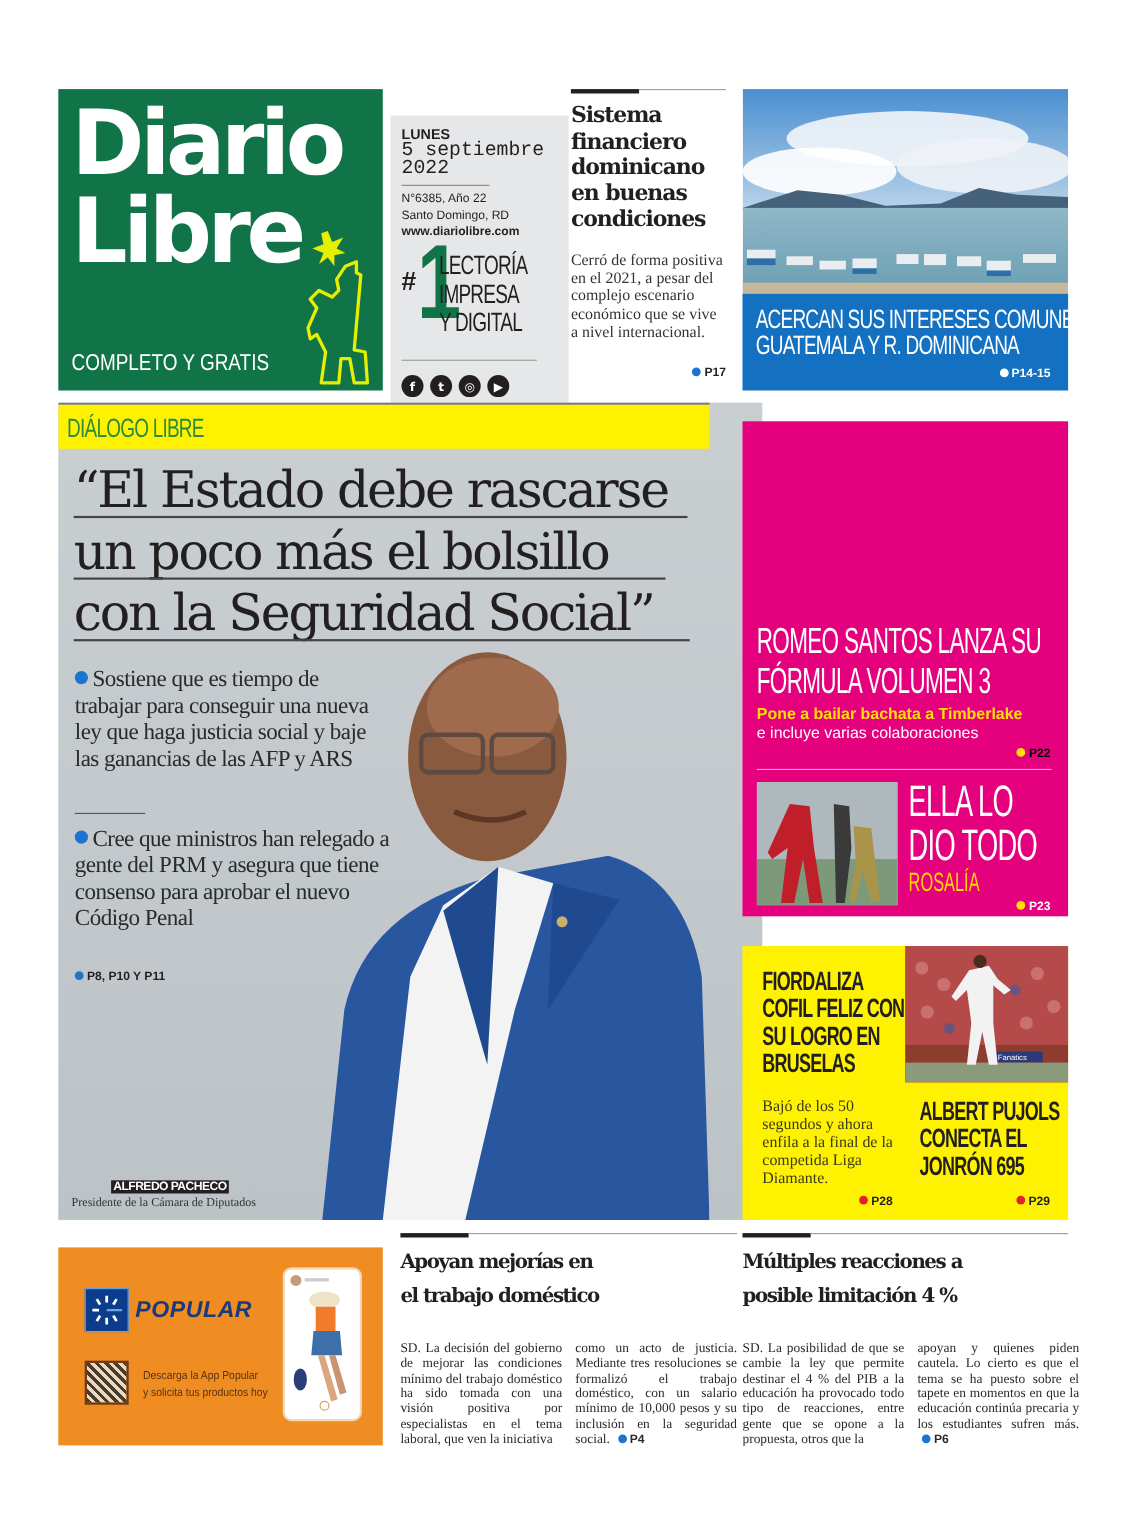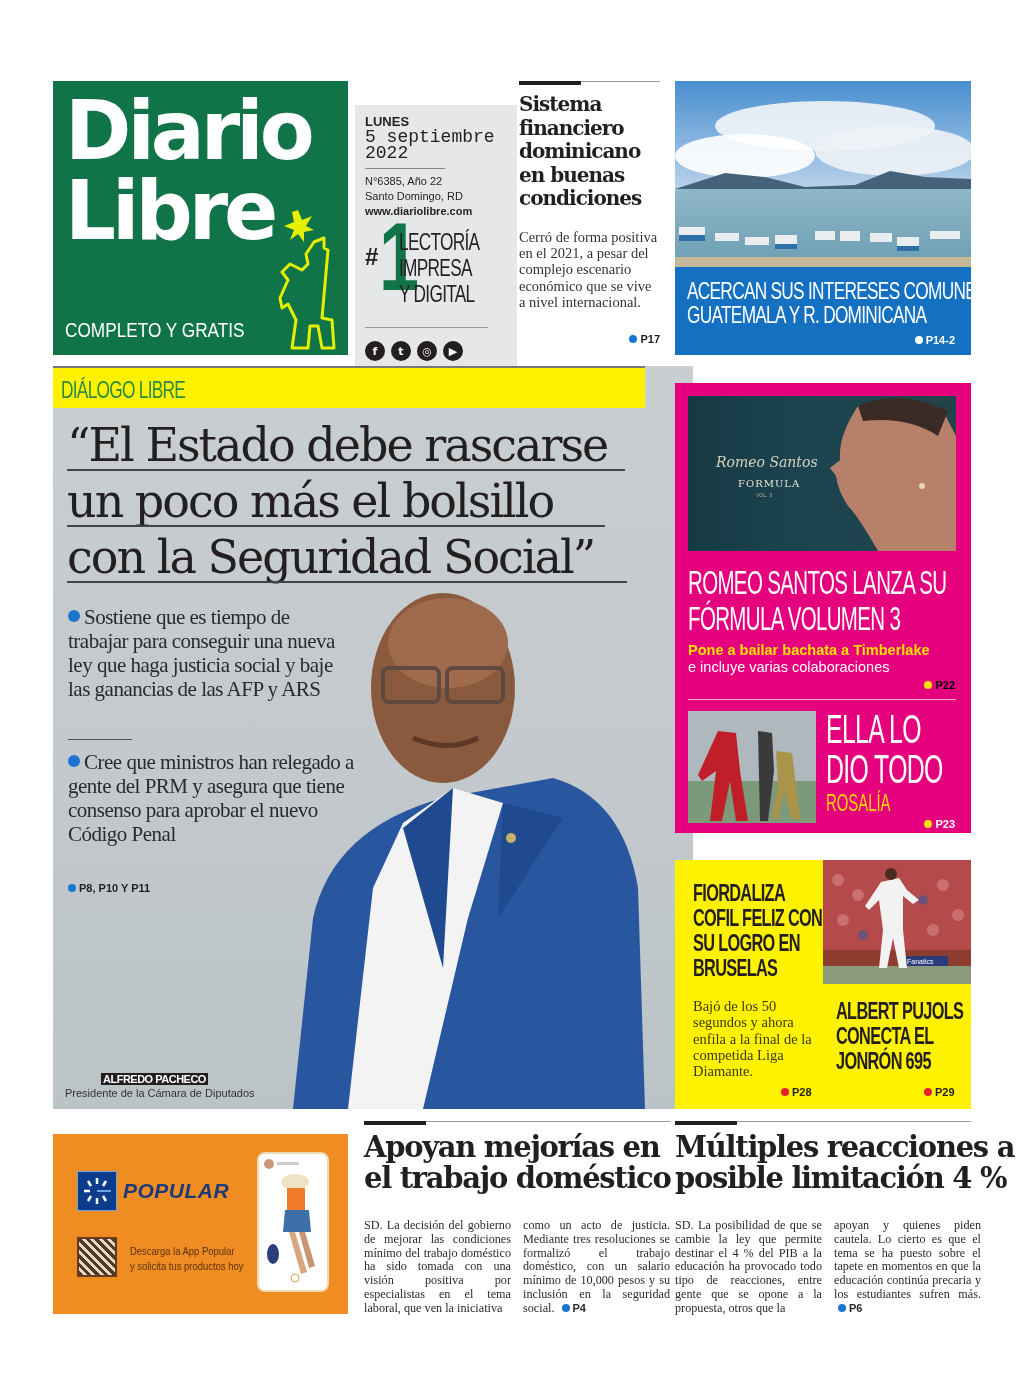--- a/index.html
+++ b/index.html
@@ -60,21 +60,21 @@
   .feature .u1 { top: 103px; width: 558px; }
   .feature .u2 { top: 159px; width: 538px; }
   .feature .u3 { top: 215px; width: 560px; }
   .feature .bullets { position: absolute; left: 15px; top: 239px; width: 280px; font-family: Liberation Serif, serif; font-size: 21px; line-height: 24px; letter-spacing: -0.5px; color: #2a2a2a; }
   .feature .bullets .b2 { position: absolute; top: 145px; left: 0; width: 290px; }
   .feature .bullets .sep { position: absolute; top: 134px; left: 0; width: 64px; height: 1px; background: #555; }
   .feature .bullets .dot { width: 12px; height: 12px; background: #1b75d0; vertical-align: 2px; margin-right: 4px; }
   .feature .fref { position: absolute; left: 15px; top: 512px; }
   .feature .person { position: absolute; left: 200px; top: 222px; width: 392px; height: 521px; }
   .feature .caption-name { position: absolute; left: 48px; top: 707px; background: #231f20; color: #fff; font-family: "Liberation Sans", sans-serif; font-weight: bold; font-size: 11px; padding: 0 2px; letter-spacing: -0.5px; }
-  .feature .caption-role { position: absolute; left: 12px; top: 721px; font-family: Liberation Sans, sans-serif; font-size: 11px; color: #333; }
+  .feature .caption-role { position: absolute; left: 12px; top: 721px; font-family: Liberation Serif, serif; font-size: 11px; color: #333; }
 
   
   .pink { left: 675px; top: 383px; width: 296px; height: 450px; background: #e5007e; }
   .pink .album { position: absolute; left: 13px; top: 13px; width: 268px; height: 155px; background: linear-gradient(90deg, #163a44 0%, #1c4450 45%, #23434b 100%); overflow: hidden; }
   .pink .romeo-title { position: absolute; left: 13px; top: 182px; color: #fff; font-family: "Liberation Sans", sans-serif; font-size: 33px; line-height: 36px; letter-spacing: -1px; transform: scaleX(0.62); transform-origin: left; white-space: nowrap; font-weight: normal; }
   .pink .sub1 { position: absolute; left: 13px; top: 259px; color: #ffe000; font-family: "Liberation Sans", sans-serif; font-weight: bold; font-size: 14.5px; white-space: nowrap; }
   .pink .sub2 { position: absolute; left: 13px; top: 276px; color: #fff; font-family: "Liberation Sans", sans-serif; font-size: 14.5px; white-space: nowrap; }
   .pink .ref1 { position: absolute; right: 16px; top: 292px; color: #000000; }
   .pink .divider { position: absolute; left: 13px; top: 316px; width: 268px; height: 1px; background: #f7a7cf; }
   .pink .rosalia-img { position: absolute; left: 13px; top: 328px; width: 128px; height: 112px; background: #b8c0c5; overflow: hidden; }
@@ -96,21 +96,21 @@
   .ad .logo-box { position: absolute; left: 24px; top: 37px; width: 40px; height: 40px; background: #0b3d8c; border: 1px solid #6da5e0; }
   .ad .brand { position: absolute; left: 70px; top: 45px; font-family: "Liberation Sans", sans-serif; font-weight: bold; font-style: italic; font-size: 21px; color: #1b3a7a; letter-spacing: 0.5px; }
   .ad .qr { position: absolute; left: 24px; top: 103px; width: 40px; height: 40px; border: 2px solid #6b3a1a; background: repeating-linear-gradient(45deg, #4b3b2a 0 3px, #e9d8c2 3px 6px); }
   .ad .cta { position: absolute; left: 77px; top: 110px; font-family: "Liberation Sans", sans-serif; font-size: 10.5px; line-height: 15px; color: #5b3210; transform: scaleX(0.9); transform-origin: left; white-space: nowrap; }
   .ad .phone { position: absolute; left: 204px; top: 18px; width: 72px; height: 140px; border-radius: 8px; background: #fff; border: 2px solid #f0d9b5; overflow: hidden; }
 
   
   .story { top: 1121px; width: 306px; }
   .story .bar { position: absolute; top: 0; left: 0; width: 62px; height: 4px; background: #231f20; }
   .story .thin { position: absolute; top: 0; left: 62px; height: 1px; background: #9a9a9a; }
-  .story h3 { position: absolute; top: 11px; left: 0; font-family: "DejaVu Serif", serif; font-weight: bold; font-size: 29px; line-height: 31px; letter-spacing: -1.3px; white-space: nowrap; color: #231f20; }
+  .story h3 { position: absolute; top: 11px; left: 0; font-family: "DejaVu Serif", serif; font-weight: bold; font-size: 18px; line-height: 31px; letter-spacing: -1.3px; white-space: nowrap; color: #231f20; }
   .story .cols { position: absolute; top: 98px; left: 0; width: 306px; display: flex; gap: 12px; }
   .story .col { width: 147px; font-family: "Liberation Serif", serif; font-size: 12.2px; line-height: 13.8px; color: #2a2a2a; text-align: justify; }
   .story-1 { left: 364px; }
   .story-2 { left: 675px; }
 </style>
 </head>
 <body>
 
 <div class="abs masthead">
   <div class="logo-line logo-1">Diario</div>
@@ -193,21 +193,21 @@
     </g>
     <rect y="176" width="296" height="10" fill="#c8b89a"></rect>
   </svg>
 </div>
 <div class="abs guate-box">
   <div class="title">
     <div>ACERCAN SUS INTERESES COMUNES</div>
     <div>GUATEMALA Y R. DOMINICANA</div>
   </div>
   <div class="ref">
-    <span class="dot" style="background:#fff"></span><span class="pageref">P14-2</span>
+    <span class="dot" style="background:#fff"></span><span class="pageref">P14-15</span>
   </div>
 </div>
 
 <div class="abs feature">
   <div class="topline"></div>
   <div class="kicker-bar">
     <div class="kicker">DIÁLOGO LIBRE</div>
   </div>
 
   <svg class="person" viewBox="0 0 392 521">
@@ -236,30 +236,20 @@
     <div class="b2"><span class="dot"></span><span>Cree que ministros han relegado a gente del PRM y asegura que tiene consenso para aprobar el nuevo Código Penal</span></div>
   </div>
   <div class="fref">
     <span class="dot" style="background:#1b75d0"></span><span class="pageref">P8, P10 Y P11</span>
   </div>
   <div class="caption-name">ALFREDO PACHECO</div>
   <div class="caption-role">Presidente de la Cámara de Diputados</div>
 </div>
 
 <div class="abs pink">
-  <div class="album">
-    <div style="position:absolute;left:28px;top:58px;color:#d8d2bf;font-family:'DejaVu Serif',serif;font-style:italic;font-size:14px;">Romeo Santos</div>
-    <div style="position:absolute;left:50px;top:82px;color:#e8e3d3;font-family:'DejaVu Serif',serif;font-size:10px;letter-spacing:1px;">FORMULA</div>
-    <div style="position:absolute;left:68px;top:96px;color:#b8b2a0;font-family:'DejaVu Sans',sans-serif;font-size:5px;">VOL. 3</div>
-    <svg style="position:absolute;left:130px;top:0" width="138" height="155" viewBox="0 0 138 155">
-      <path d="M40,10 Q80,-5 125,15 L138,40 L138,155 L60,155 Q40,120 30,110 Q20,95 18,80 L12,72 L22,64 Q20,40 40,10 Z" fill="#b6806a"></path>
-      <path d="M40,10 Q80,-8 130,15 L120,40 Q90,20 45,25 Z" fill="#3a2b25"></path>
-      <circle cx="104" cy="90" r="3" fill="#e5d8a6"></circle>
-    </svg>
-  </div>
   <div class="romeo-title">
     <div>ROMEO SANTOS LANZA SU</div>
     <div>FÓRMULA VOLUMEN 3</div>
   </div>
   <div class="sub1">Pone a bailar bachata a Timberlake</div>
   <div class="sub2">e incluye varias colaboraciones</div>
   <div class="ref1">
     <span class="dot" style="background:#ffe000"></span><span class="pageref">P22</span>
   </div>
   <div class="divider"></div>

